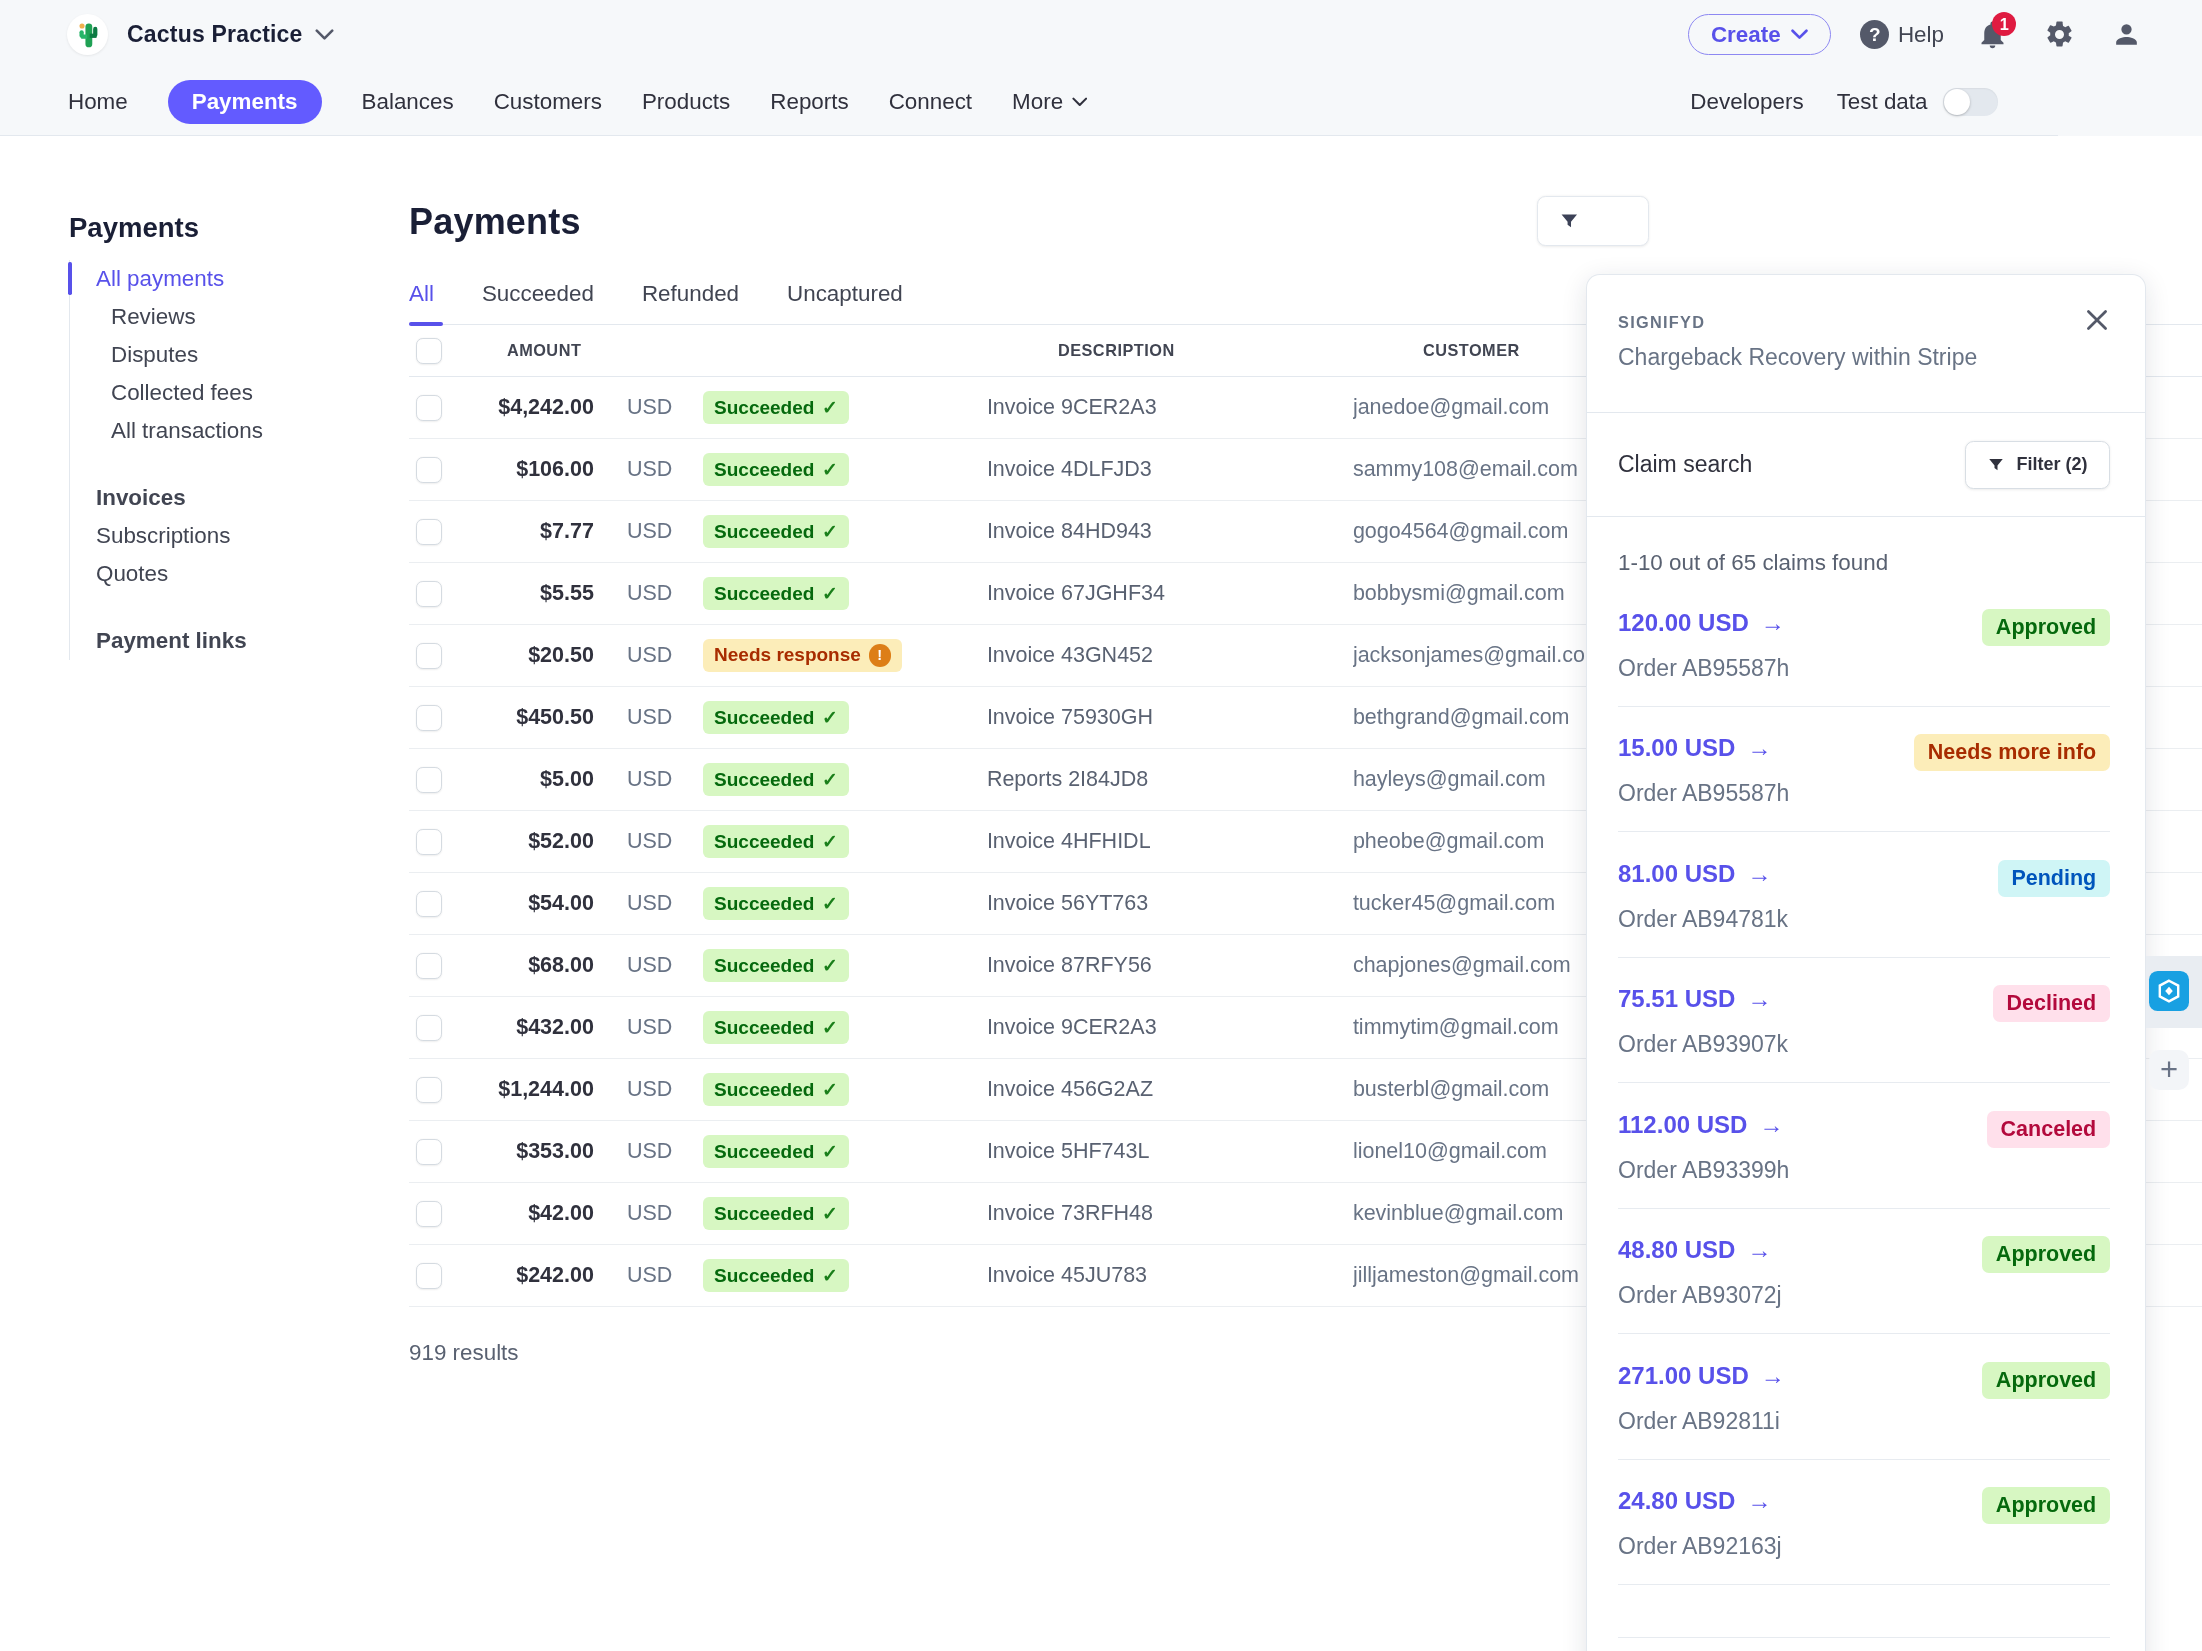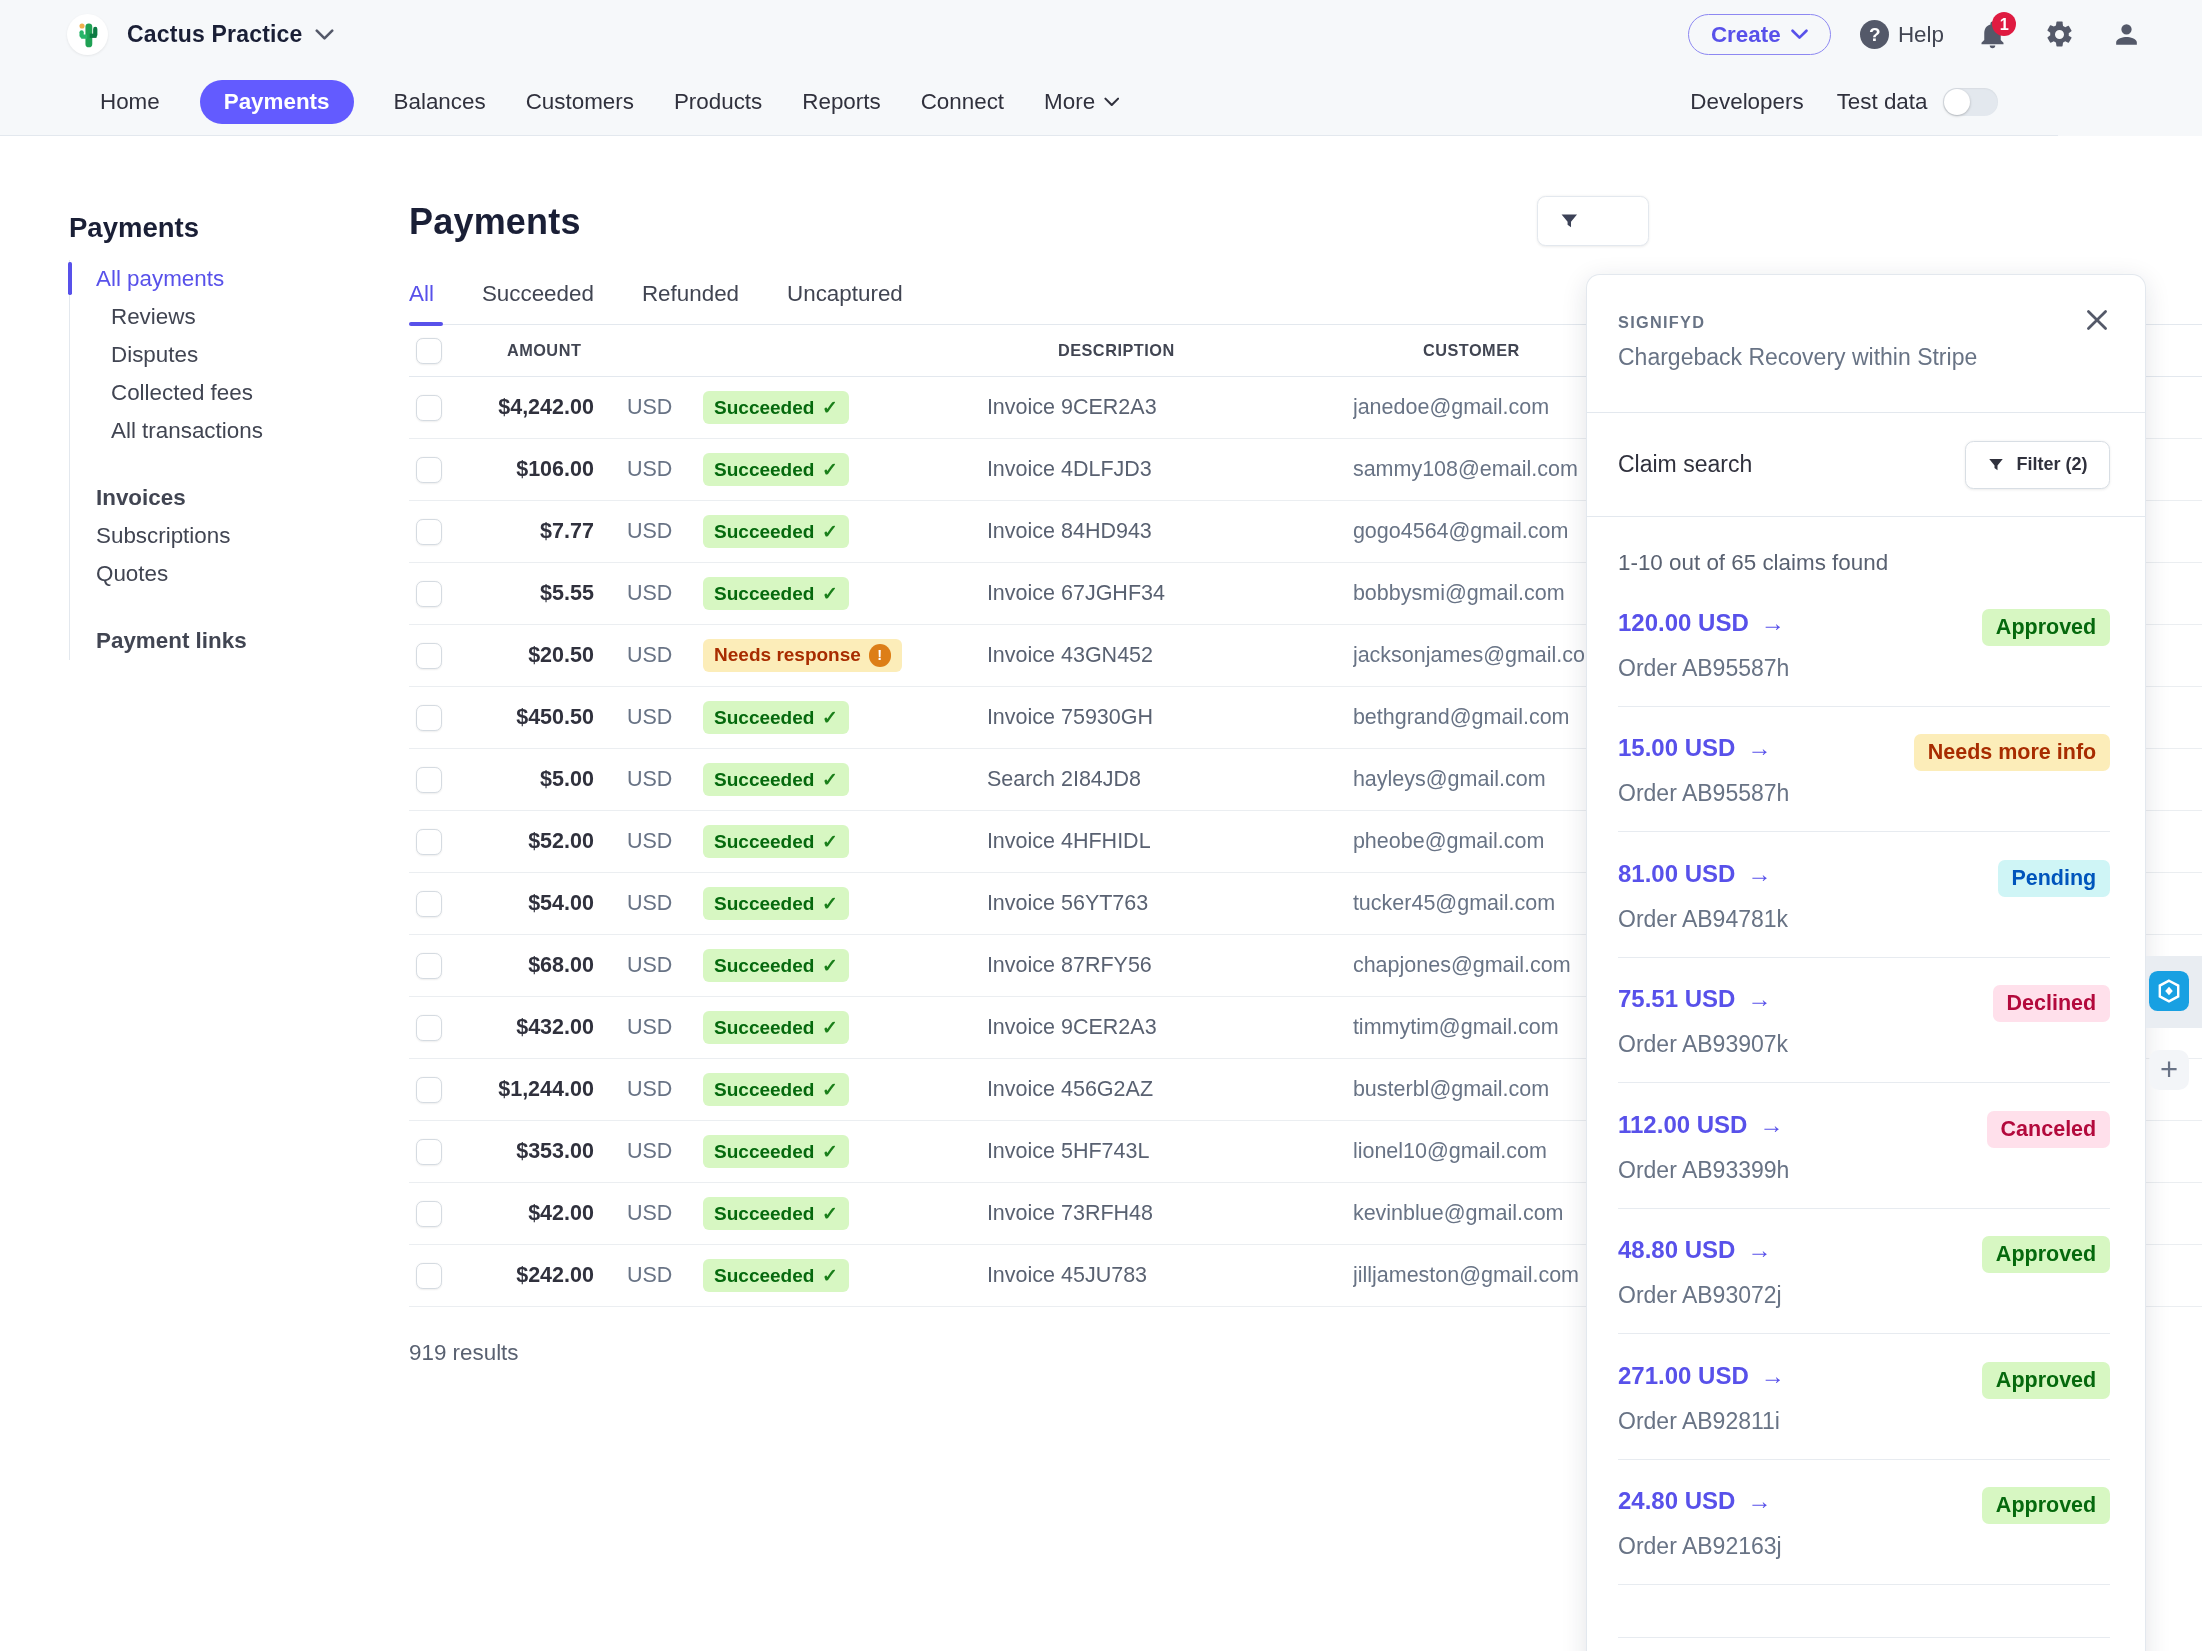--- a/index.html
+++ b/index.html
@@ -25,21 +25,21 @@
   .searchbar{position:absolute; left:725px; top:12px; width:783px; height:45px; background:#fff; border:0.9px solid var(--line); border-radius:22.4px; display:flex; align-items:center; padding:0 17px; color:var(--gray);}
   .searchbar .ph{margin-left:12px; font-size:22.4px; color:var(--gray);}
   .top-right{margin-left:auto; display:flex; align-items:center; gap:29px;}
   .create-btn{height:41px; padding:0 22.4px; border:1.7px solid #8d88f2; border-radius:20.6px; color:var(--accent); font-size:22.4px; font-weight:600; display:flex; align-items:center; gap:10.3px; background:transparent;}
   .help-wrap{display:flex; align-items:center; gap:8.6px; color:#414552; font-size:22.4px;}
   .help-circle{width:29px; height:29px; border-radius:50%; background:#545969; color:#fff; font-size:19px; font-weight:700; display:flex; align-items:center; justify-content:center;}
   .icon-btn{position:relative; display:flex; align-items:center; justify-content:center; width:38px; height:38px;}
   .bell-badge{position:absolute; top:-3.4px; right:-5.2px; min-width:24px; height:24px; border-radius:12px; background:var(--alert-red); color:#fff; font-size:16.3px; font-weight:700; display:flex; align-items:center; justify-content:center; padding:0 5.2px;}
 
   
-  .nav{position:absolute; left:0; top:69px; width:2058px; height:67px; display:flex; align-items:center; padding:0 60px 0 100px; border-bottom:0.9px solid var(--line);}
+  .nav{position:absolute; left:0; top:69px; width:2058px; height:67px; display:flex; align-items:center; padding:0 60px 0 68px; border-bottom:0.9px solid var(--line);}
   .nav-left{display:flex; align-items:center; gap:40px;}
   .nav-item{font-size:22.4px; color:var(--ink); display:flex; align-items:center; gap:8.6px; cursor:pointer; white-space:nowrap;}
   .nav-item.active{background:var(--nav-pill); color:#fff; padding:8.6px 24px; border-radius:860px; font-weight:600;}
   .nav-right{margin-left:auto; display:flex; align-items:center; gap:33px;}
   .nav-link{font-size:22.4px; color:var(--ink);}
   .toggle-wrap{display:flex; align-items:center; gap:15.5px;}
   .toggle{width:55px; height:27.5px; border-radius:13.8px; background:#e3e8ee; position:relative; box-shadow:inset 0 0.9px 1.7px rgba(0,0,0,.05);}
   .toggle .knob{position:absolute; left:0.9px; top:0.9px; width:26px; height:26px; border-radius:50%; background:#fff; box-shadow:0 0.9px 2.6px rgba(0,0,0,.25);}
 
   
@@ -297,21 +297,21 @@
               <span class="cell-desc">Invoice 75930GH</span>
               <span class="cell-cust">bethgrand@gmail.com</span>
             </div>
             <div class="trow">
               <span class="cell-cb">
                 <span class="cb"></span>
               </span>
               <span class="cell-amt">$5.00</span>
               <span class="cell-cur">USD</span>
               <span class="cell-badge"><span class="badge badge-approved">Succeeded <span class="chk">✓</span></span></span>
-              <span class="cell-desc">Search 2I84JD8</span>
+              <span class="cell-desc">Reports 2I84JD8</span>
               <span class="cell-cust">hayleys@gmail.com</span>
             </div>
             <div class="trow">
               <span class="cell-cb">
                 <span class="cb"></span>
               </span>
               <span class="cell-amt">$52.00</span>
               <span class="cell-cur">USD</span>
               <span class="cell-badge"><span class="badge badge-approved">Succeeded <span class="chk">✓</span></span></span>
               <span class="cell-desc">Invoice 4HFHIDL</span>

